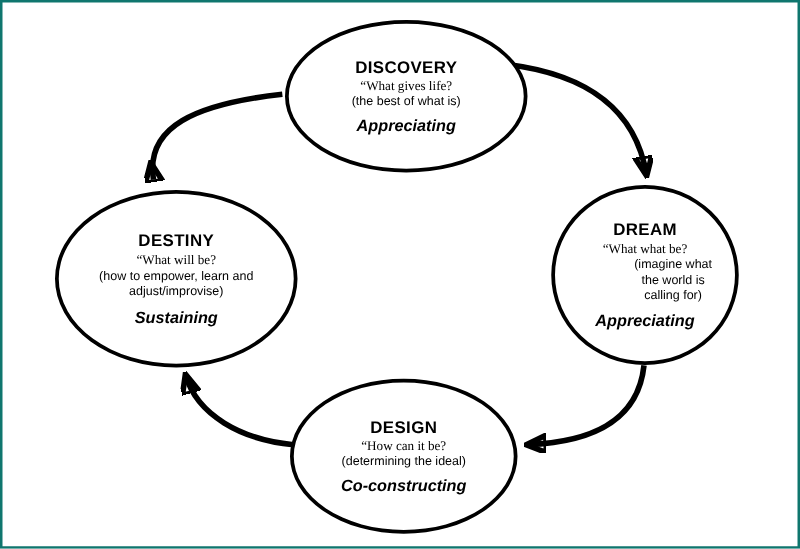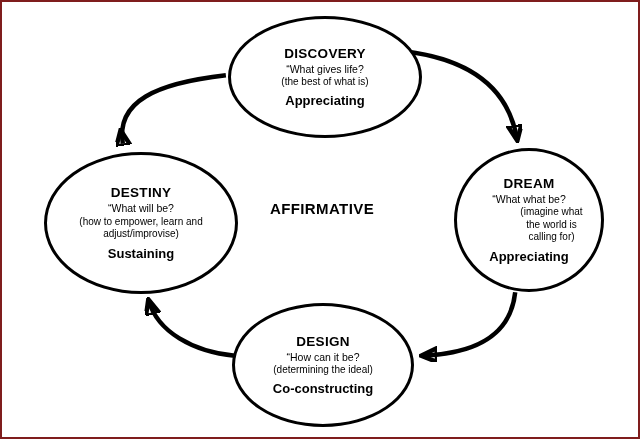--- a/index.html
+++ b/index.html
@@ -1,20 +1,20 @@
 <!DOCTYPE html>
 <html><head>
 <meta charset="utf-8">
 <style>
   html,body{margin:0;padding:0;background:#ffffff;}
   .frame{
     position:relative;
     width:640px;height:439px;
     box-sizing:border-box;
-    border:2px solid #7f1d1d;
+    border:2px solid #0f766e;
     background:#ffffff;
     font-family:"Liberation Sans", sans-serif;
     color:#000;
     overflow:hidden;
   }
   .arrow-layer{
     position:absolute;left:0;top:0;width:100%;height:100%;
     z-index:1;
   }
   .arrow-layer path{
@@ -25,25 +25,25 @@
     box-sizing:border-box;
     border:3px solid #000;
     border-radius:50%;
     background:#ffffff;
     display:flex;flex-direction:column;
     align-items:center;justify-content:center;
     text-align:center;
     padding:0 12px;
   }
   .node-title{font-size:13.5px;font-weight:bold;letter-spacing:.3px;margin-bottom:2px;}
-  .node-q{font-size:10.5px;line-height:1.25;}
+  .node-q{font-size:10.5px;line-height:1.25;font-family:Liberation Serif, serif;}
   .node-sub{font-size:10px;line-height:1.25;}
-  .node-tag{font-size:13px;font-weight:bold;margin-top:5px;}
+  .node-tag{font-size:13px;font-weight:bold;font-style:italic;margin-top:5px;}
   .node-discovery{left:226px;top:14px;width:194px;height:122px;}
-  .node-dream{left:452px;top:146px;width:150px;height:144px;}
+  .node-dream{left:439px;top:146px;width:150px;height:144px;}
   .node-dream .node-sub{max-width:122px;margin-left:45px;}
   .node-design{left:230px;top:301px;width:182px;height:124px;}
   .node-destiny{left:42px;top:150px;width:194px;height:142px;}
   .node-destiny .node-sub{max-width:124px;}
   .center-label{
     position:absolute;z-index:2;
     left:238px;top:194px;width:164px;
     text-align:center;
     font-size:15px;font-weight:bold;letter-spacing:.4px;
     line-height:26px;
@@ -91,16 +91,15 @@
   </div>
 
   <div class="node node-design">
     <div class="node-title">DESIGN</div>
     <div class="node-q">“How can it be?</div>
     <div class="node-sub">(determining the ideal)</div>
     <div class="node-tag">Co-constructing</div>
   </div>
 
   <div class="center-label">
-    <div>AFFIRMATIVE</div>
   </div>
 
 </div>
 
 </body></html>

